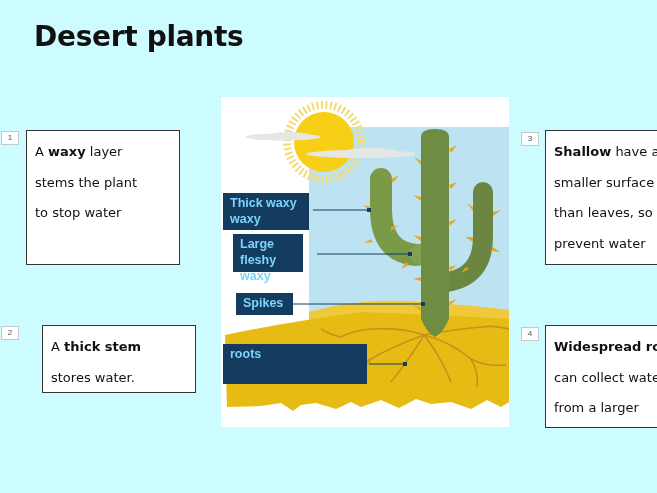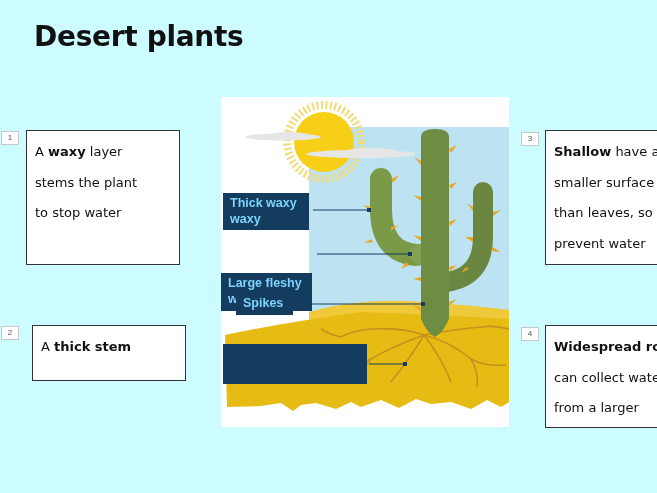--- a/index.html
+++ b/index.html
@@ -47,22 +47,23 @@
 <div class="title">Desert plants</div>
 
 <div class="num" style="left:1px;top:131px;">1</div>
 <div class="box" style="left:26px;top:130px;width:154px;height:135px;">
   <span class="line"><span>A </span><b>waxy</b><span> layer</span></span>
   <span class="line">stems the plant</span>
   <span class="line">to stop water</span>
 </div>
 
 <div class="num" style="left:1px;top:326px;">2</div>
-<div class="box" style="left:32px;top:325px;width:154px;height:56px;">
+<div class="box" style="left:42px;top:325px;width:154px;height:68px;">
   <span class="line"><span>A </span><b>thick stem</b><span></span></span>
+  <span class="line">stores water.</span>
 </div>
 
 <div class="num" style="left:521px;top:132px;">3</div>
 <div class="box" style="left:545px;top:130px;width:130px;height:135px;">
   <span class="line"><span></span><b>Shallow</b><span> have a</span></span>
   <span class="line">smaller surface</span>
   <span class="line">than leaves, so</span>
   <span class="line">prevent water</span>
 </div>
 
@@ -149,22 +150,23 @@
       <rect x="187" y="155" width="4" height="4"></rect>
       <rect x="200" y="205" width="4" height="4"></rect>
       <rect x="182" y="265" width="4" height="4"></rect>
     </g>
   </svg>
 
   <div class="lbl" style="left:2px;top:96px;width:86px;height:37px;">
     <div>Thick waxy</div>
     <div>waxy</div>
   </div>
-  <div class="lbl" style="left:0;top:137px;width:91px;height:38px;margin-top:39px;">
+  <div class="lbl" style="left:12px;top:137px;width:70px;height:38px;">
     <div>Large fleshy</div>
     <div>waxy</div>
   </div>
   <div class="lbl" style="left:2px;top:196px;width:57px;height:22px;margin-left:13px;">
     <div>Spikes</div>
   </div>
   <div class="lbl" style="left:2px;top:247px;width:144px;height:40px;">
+    <div>roots</div>
   </div>
 </div>
 
 </body></html>

